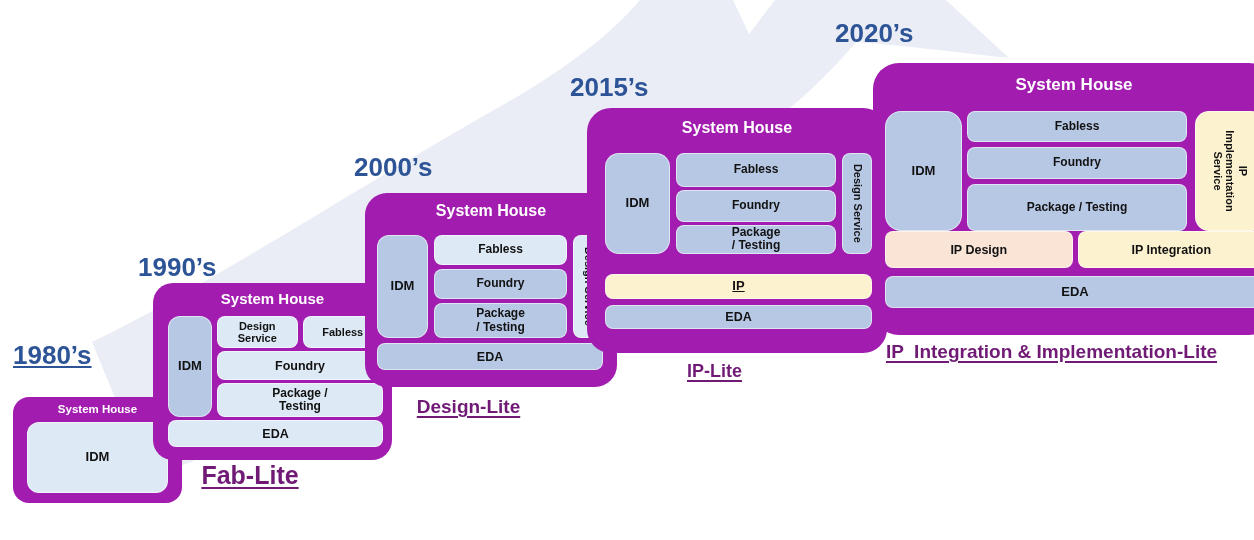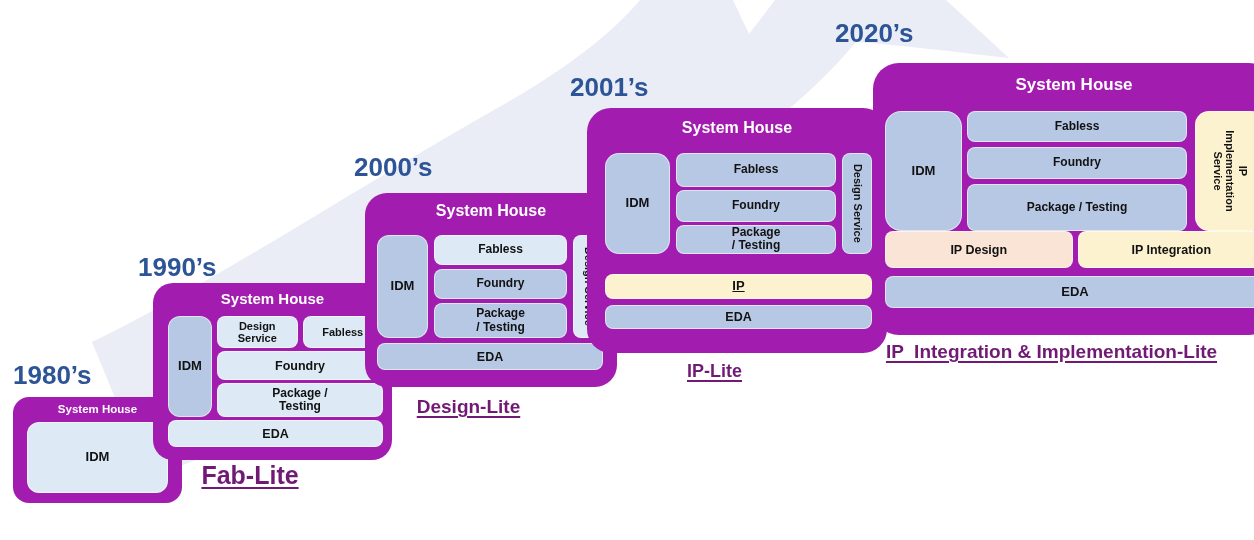--- a/index.html
+++ b/index.html
@@ -35,21 +35,21 @@
   .vcell span{display:block;transform:rotate(90deg);white-space:pre;
     text-align:center;line-height:1.15;font-size:11px;}
   .vcell span.multi{white-space:pre-line;}
   .stage-label{
     position:absolute;z-index:2;font-weight:bold;color:#701a75;text-align:center;
     text-decoration:underline;text-decoration-thickness:2px;text-underline-offset:3px;
     white-space:pre;
   }
 
   
-  #dec1{left:13px;top:360px;}
+  #dec1{left:13px;top:340px;text-decoration:underline;}
   #h1{left:13px;top:397px;width:124px;height:106px;border-radius:16px;}
   #h1 .house-title{top:6px;font-size:11.5px;}
   #h1 .body{inset:25px 14px 10px 14px;}
   #h1 .cell{flex:1;border-radius:12px;font-size:13px;}
 
   
   #dec2{left:138px;top:252px;}
   #h2{left:153px;top:283px;width:194px;height:177px;border-radius:20px;}
   #h2 .house-title{top:7px;font-size:15px;}
   #h2 .body{inset:33px 9px 13px 15px;gap:3px;}
@@ -174,21 +174,21 @@
         </div>
         <div class="cell light vcell">
           <span>Design Service</span>
         </div>
       </div>
       <div class="cell peri eda">EDA</div>
     </div>
   </div>
   <div id="lab3" class="stage-label">Design-Lite</div>
 
-  <div id="dec4" class="decade">2001’s</div>
+  <div id="dec4" class="decade">2015’s</div>
   <div id="h4" class="house">
     <div class="house-title">System House</div>
     <div class="body">
       <div class="mainrow">
         <div class="cell peri idm">IDM</div>
         <div class="midcol">
           <div class="cell peri fabless">Fabless</div>
           <div class="cell peri foundry">Foundry</div>
           <div class="cell peri package">Package
 / Testing</div>

